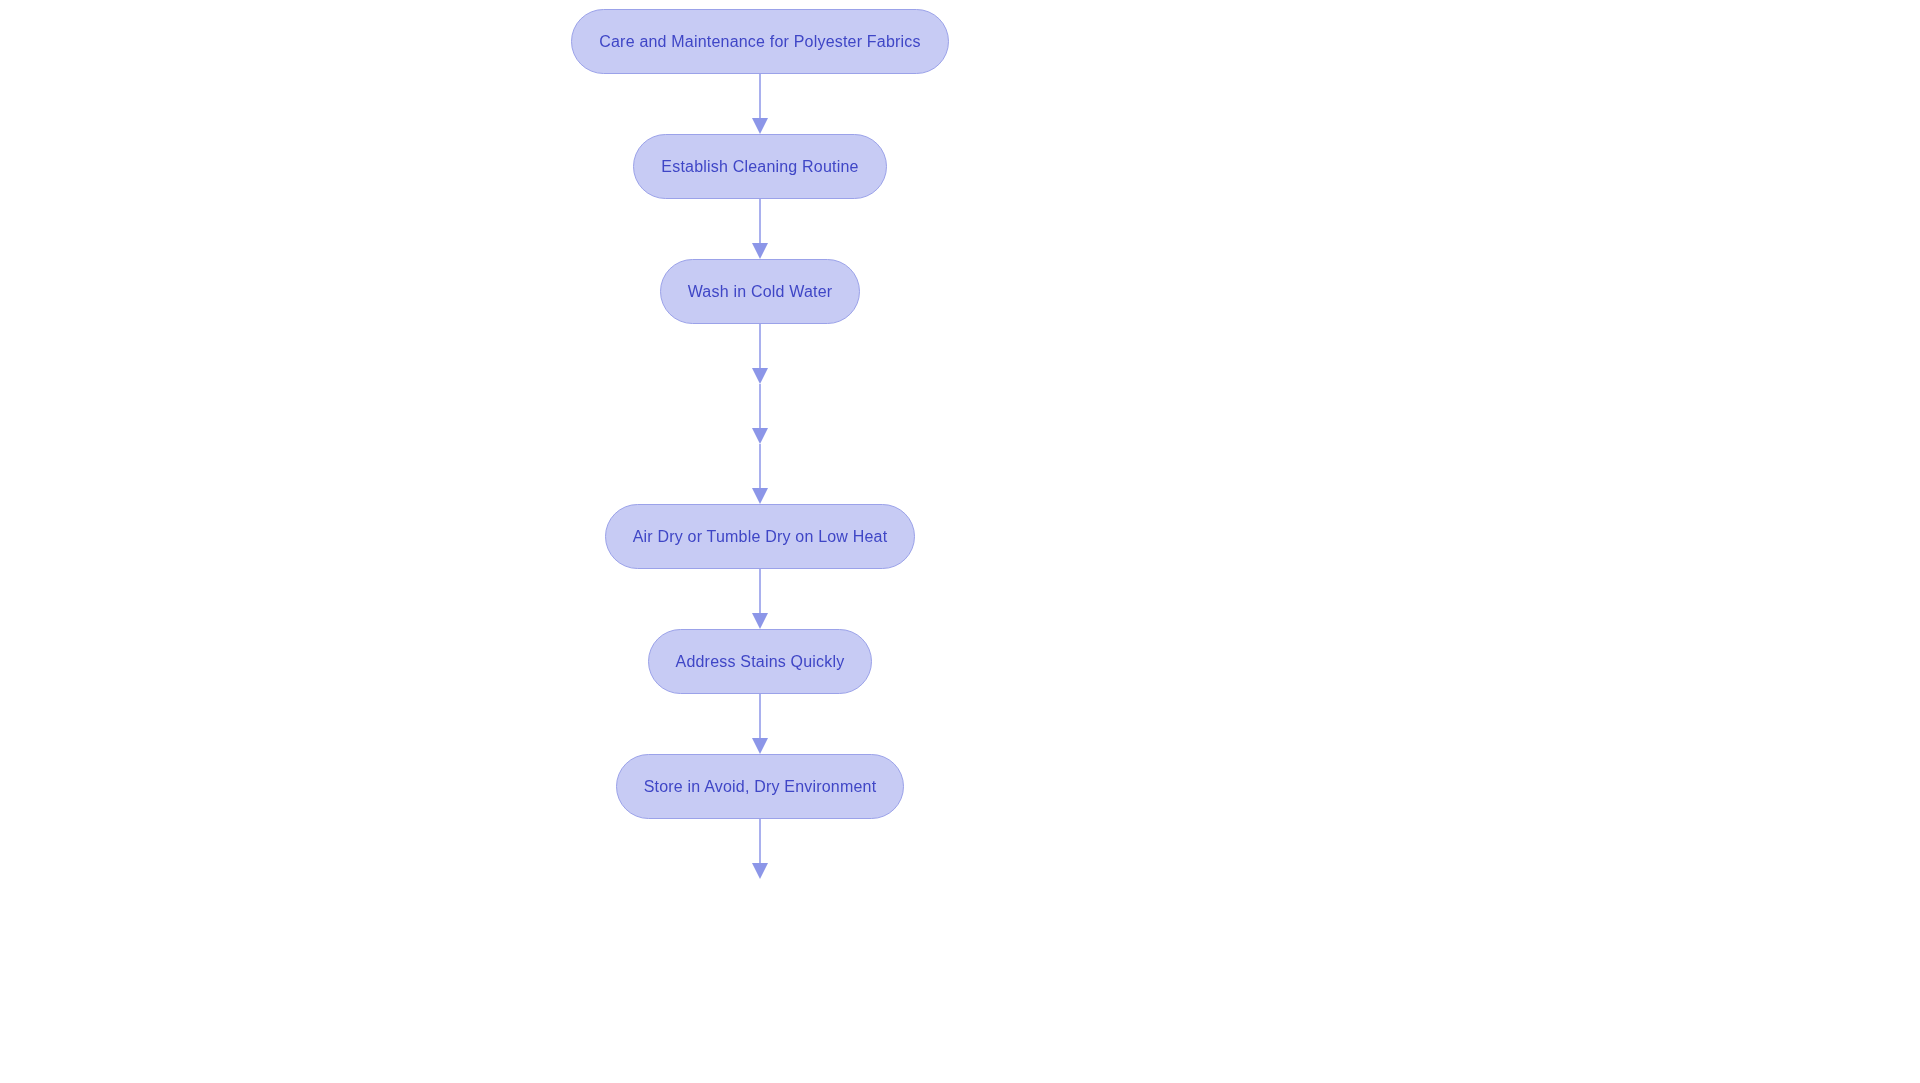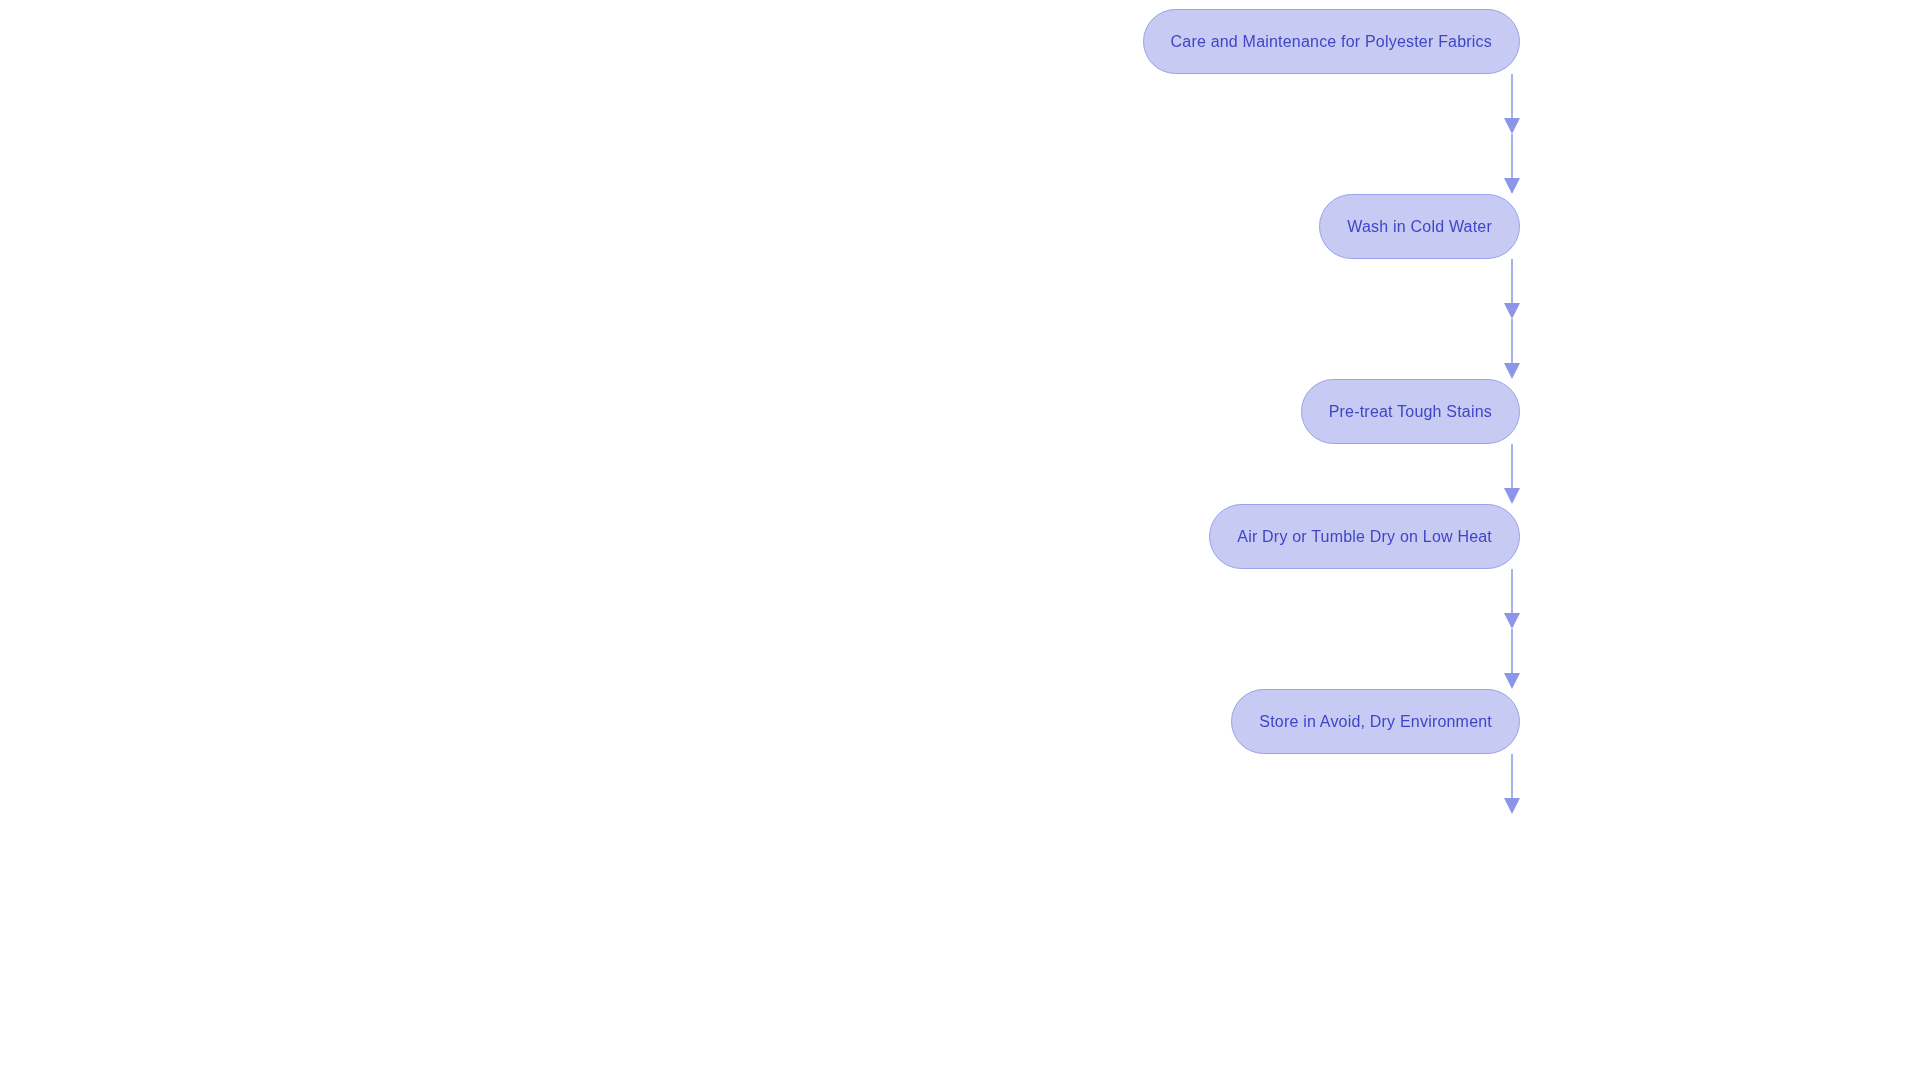--- a/index.html
+++ b/index.html
@@ -13,21 +13,21 @@
     font-family: "Liberation Sans", sans-serif;
     overflow: hidden;
   }
   .canvas {
     position: relative;
     width: 1520px;
     height: 1083px;
     box-sizing: border-box;
     display: flex;
     flex-direction: column;
-    align-items: flex-end;
+    align-items: center;
     padding-top: 9px;
   }
   .flow-node {
     height: 65px;
     box-sizing: border-box;
     display: inline-flex;
     align-items: center;
     justify-content: center;
     padding: 0 27px;
     background: #c7cbf4;
@@ -66,20 +66,23 @@
 
   <div class="flow-node">
     <span>Care and Maintenance for Polyester Fabrics</span>
   </div>
 
   <div class="connector">
     <div class="line"></div>
     <div class="head"></div>
   </div>
 
+  <div class="flow-node">
+    <span>Establish Cleaning Routine</span>
+  </div>
 
   <div class="connector">
     <div class="line"></div>
     <div class="head"></div>
   </div>
 
   <div class="flow-node">
     <span>Wash in Cold Water</span>
   </div>
 
@@ -87,38 +90,38 @@
     <div class="line"></div>
     <div class="head"></div>
   </div>
 
 
   <div class="connector">
     <div class="line"></div>
     <div class="head"></div>
   </div>
 
-  <div class="flow-node">
-    <span>Pre-treat Tough Stains</span>
-  </div>
 
   <div class="connector">
     <div class="line"></div>
     <div class="head"></div>
   </div>
 
   <div class="flow-node">
     <span>Air Dry or Tumble Dry on Low Heat</span>
   </div>
 
   <div class="connector">
     <div class="line"></div>
     <div class="head"></div>
   </div>
 
+  <div class="flow-node">
+    <span>Address Stains Quickly</span>
+  </div>
 
   <div class="connector">
     <div class="line"></div>
     <div class="head"></div>
   </div>
 
   <div class="flow-node">
     <span>Store in Avoid, Dry Environment</span>
   </div>
 

